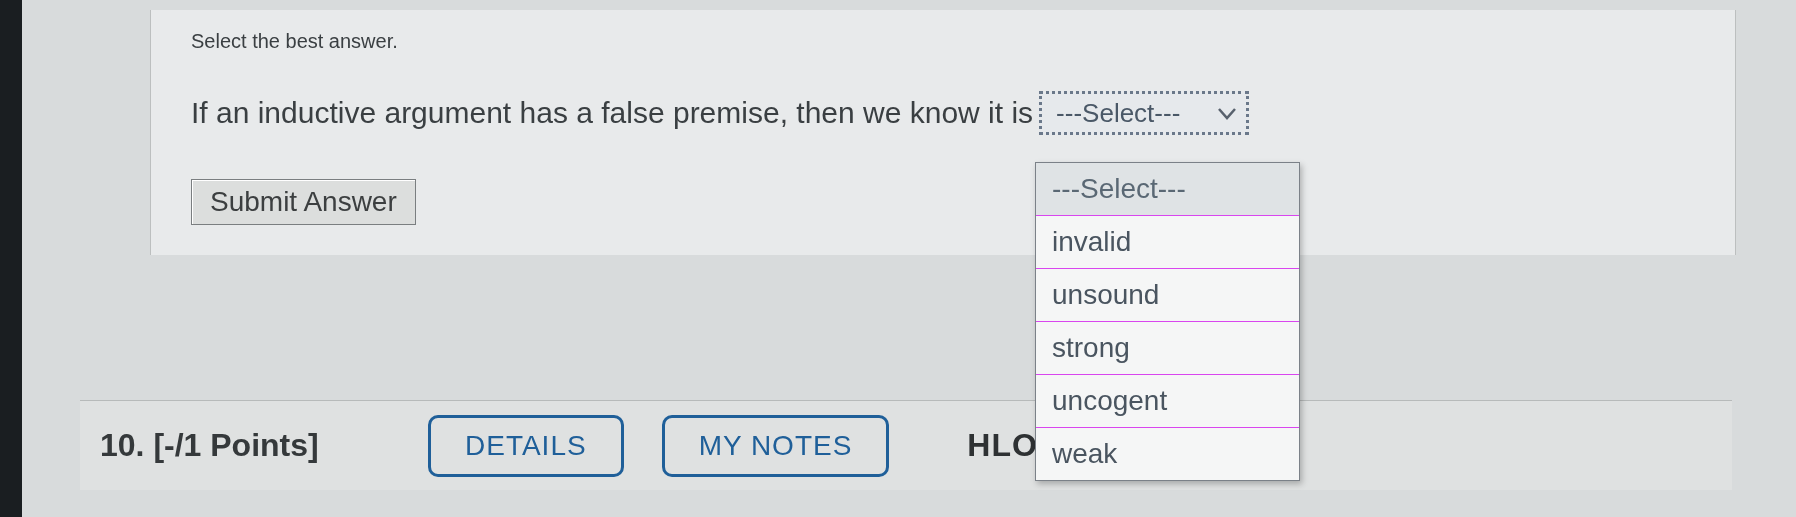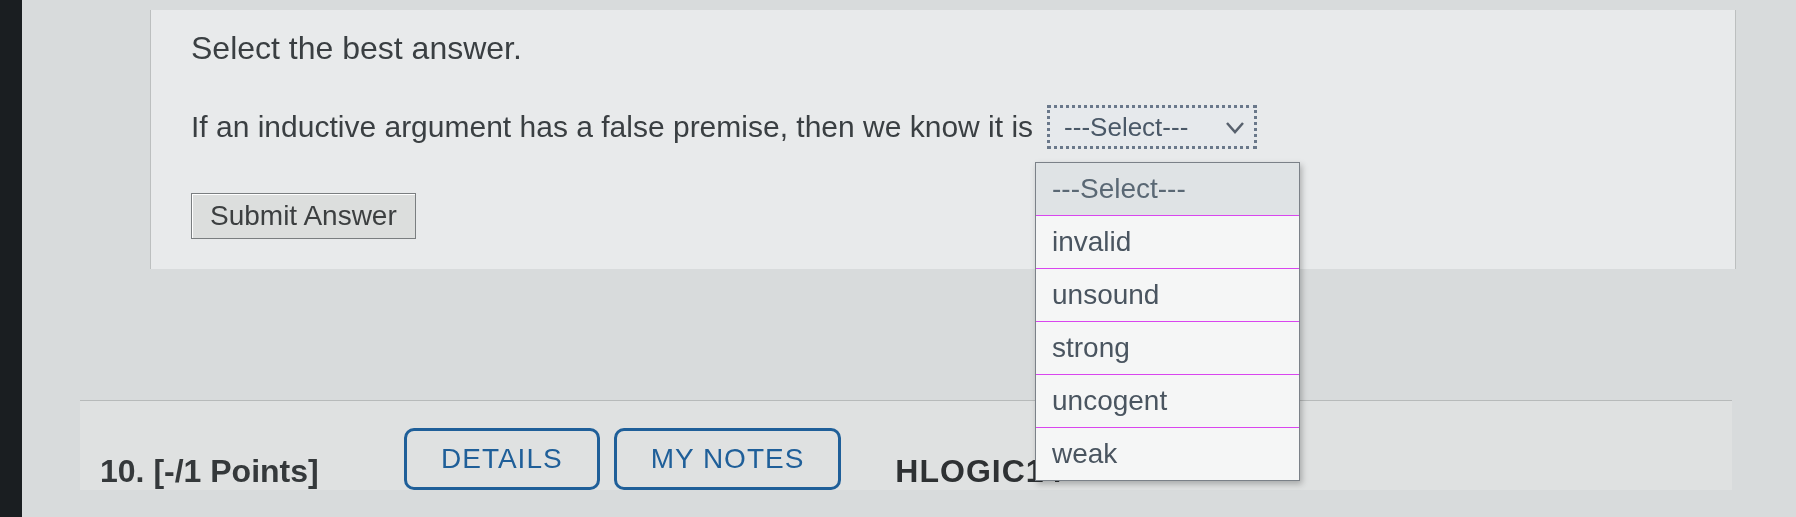--- a/index.html
+++ b/index.html
@@ -15,31 +15,30 @@
     position: absolute;
     left: 150px;
     top: 10px;
     right: 60px;
     background: #e8eaeb;
     padding: 20px 40px 30px 40px;
     border-left: 1px solid #bcbfbf;
     border-right: 1px solid #bcbfbf;
   }
   .instruction {
-    font-size: 32px;
+    font-size: 20px;
     color: #3a3f42;
     margin-bottom: 38px;
   }
   .prompt-row {
     font-size: 30px;
     color: #3a3f42;
     display: flex;
     align-items: center;
     flex-wrap: wrap;
-    gap: 8px;
   }
   .select-box {
     display: inline-flex;
     align-items: center;
     justify-content: space-between;
     border: 3px dotted #6a788a;
     background: #e6e9ec;
     color: #4a5867;
     font-size: 26px;
     padding: 4px 10px 4px 14px;
@@ -88,22 +87,22 @@
     cursor: pointer;
     font-family: Arial, sans-serif;
   }
   .next-header {
     position: absolute;
     left: 80px;
     top: 400px;
     right: 64px;
     height: 90px;
     display: flex;
-    align-items: flex-end;
-    gap: 14px;
+    align-items: center;
+    gap: 38px;
     padding-left: 20px;
     border-top: 1px solid #b7baba;
     background: #dfe1e1;
   }
   .qnum {
     font-size: 32px;
     font-weight: bold;
     color: #35393b;
     min-width: 290px;
   }

